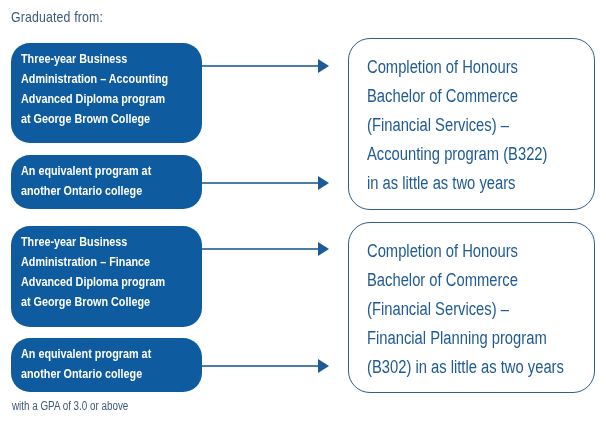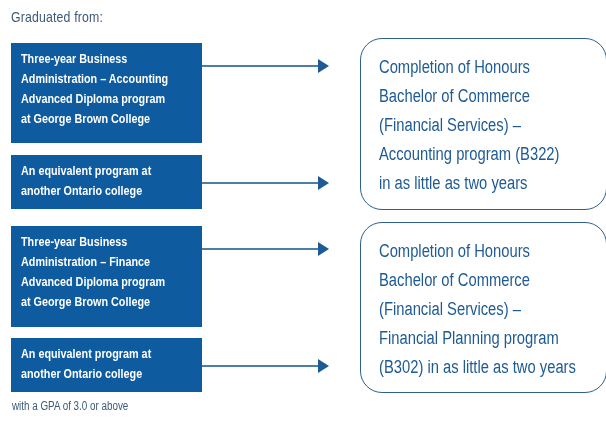--- a/index.html
+++ b/index.html
@@ -1,24 +1,24 @@
 <!DOCTYPE html>
 <html><head>
 <meta charset="utf-8">
 <style>
   html, body { margin: 0; padding: 0; background: #ffffff; }
   body { width: 606px; height: 423px; position: relative; overflow: hidden;
          font-family: "Liberation Sans", "DejaVu Sans", sans-serif; }
   .heading { position: absolute; left: 11px; top: 8px; font-size: 15px; color: #3b5a7a;
              transform: scaleX(0.82); transform-origin: left top; letter-spacing: 0.2px; }
   .src { position: absolute; left: 11px; width: 191px; background: #0e5ba0; color: #ffffff;
-         border-radius: 0; box-sizing: border-box; padding: 6px 10px; font-weight: bold;
+         border-radius: 19px; box-sizing: border-box; padding: 6px 10px; font-weight: bold;
          font-size: 13.5px; line-height: 20px; }
   .src span { display: block; transform: scaleX(0.80); transform-origin: left center; white-space: nowrap; }
-  .dest { position: absolute; left: 360px; width: 247px; border: 1.6px solid #2f5f8a; border-radius: 22px;
+  .dest { position: absolute; left: 348px; width: 247px; border: 1.6px solid #2f5f8a; border-radius: 22px;
           box-sizing: border-box; padding: 14px 0 0 18px; color: #1e5a94; font-size: 18px; line-height: 29px; }
   .dest span { display: block; transform: scaleX(0.82); transform-origin: left center; white-space: nowrap; }
   .line { position: absolute; height: 1.5px; background: #4d7ea8; }
   .arrow { position: absolute; width: 0; height: 0; border-top: 7px solid transparent;
            border-bottom: 7px solid transparent; border-left: 11px solid #1e5a94; }
   .note { position: absolute; left: 12px; top: 399px; font-size: 12px; color: #3b5a7a;
           transform: scaleX(0.82); transform-origin: left top; }
 </style>
 </head>
 <body>

